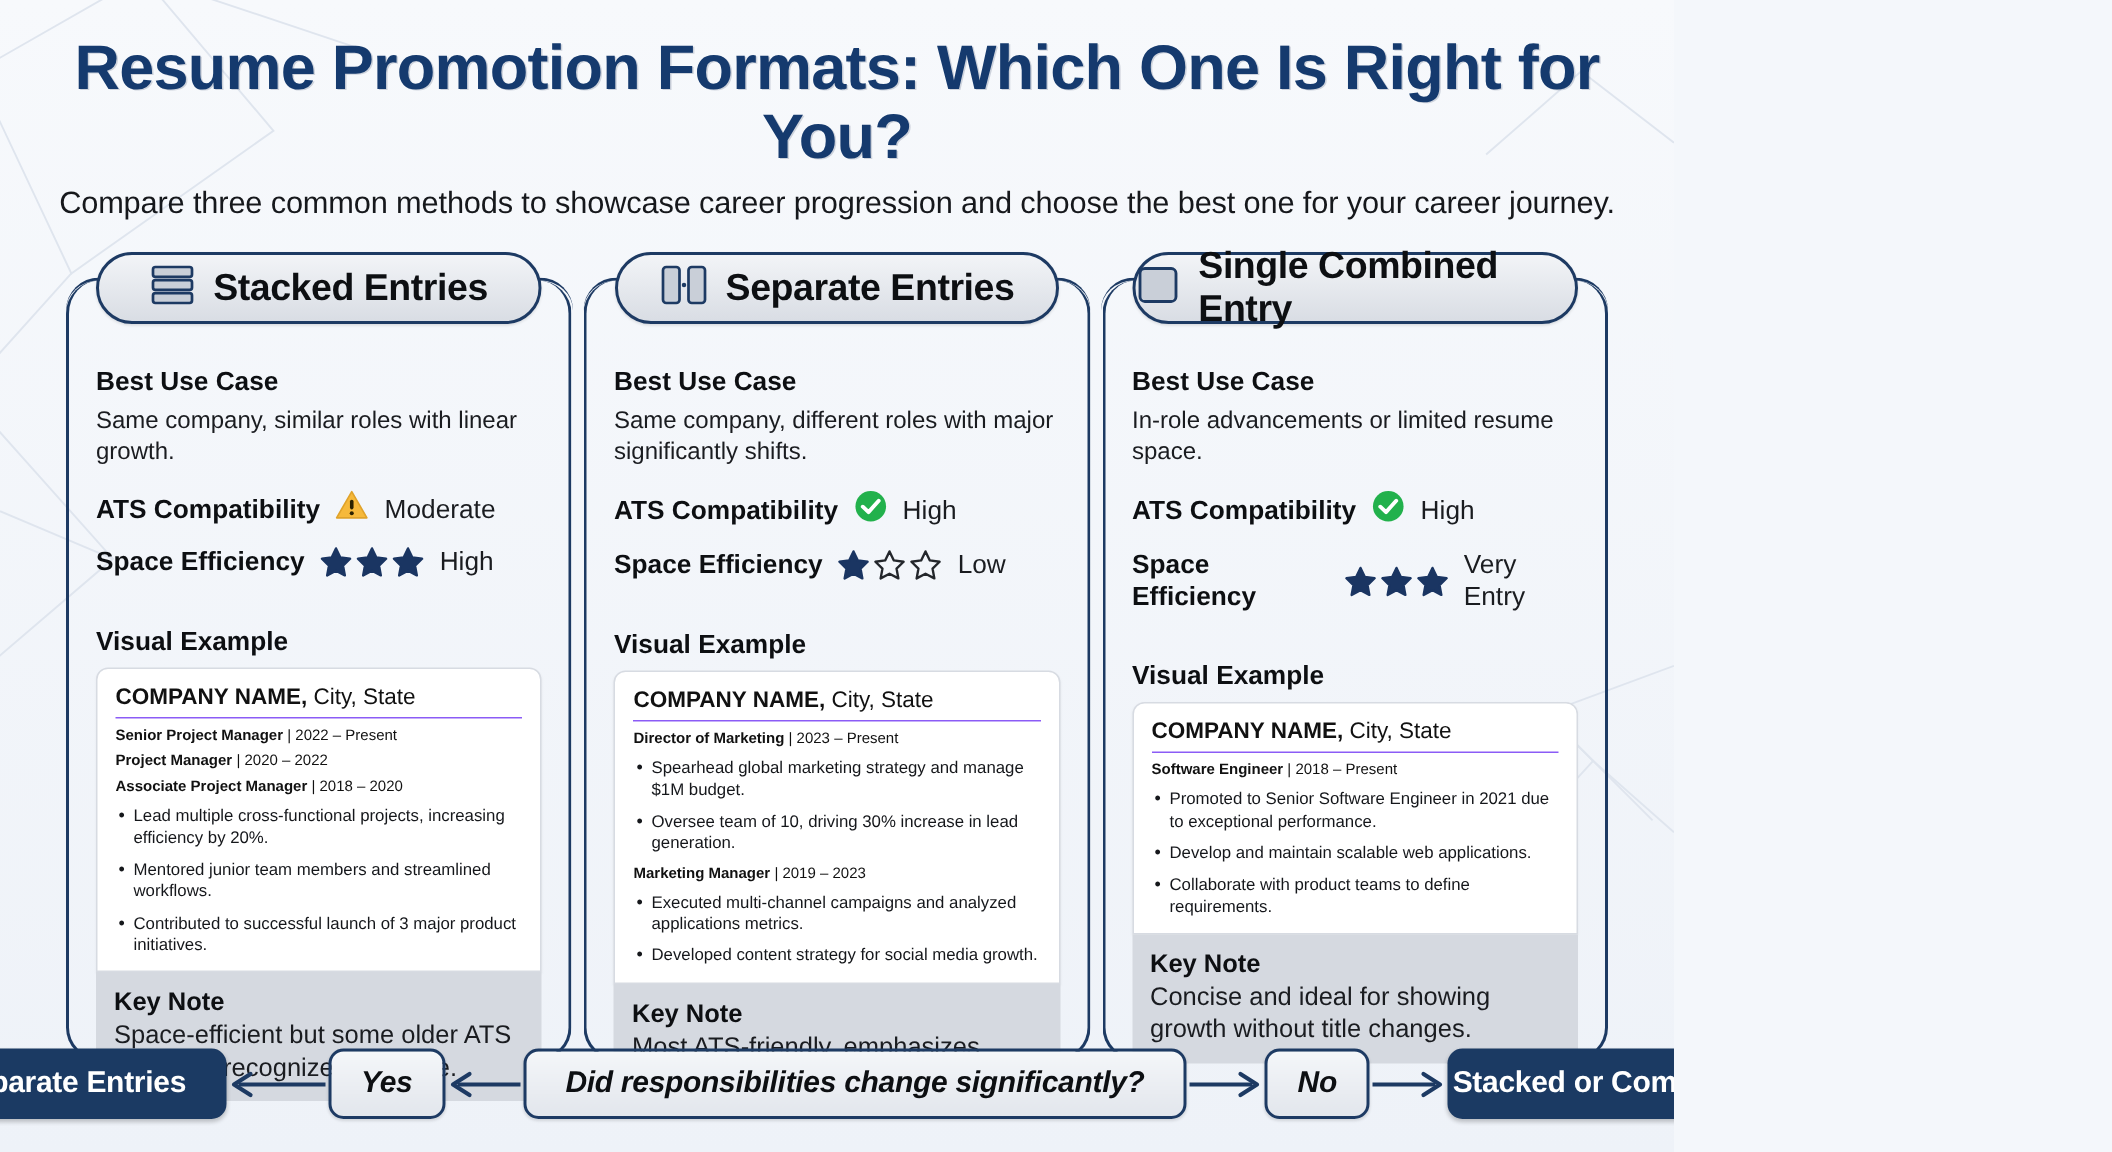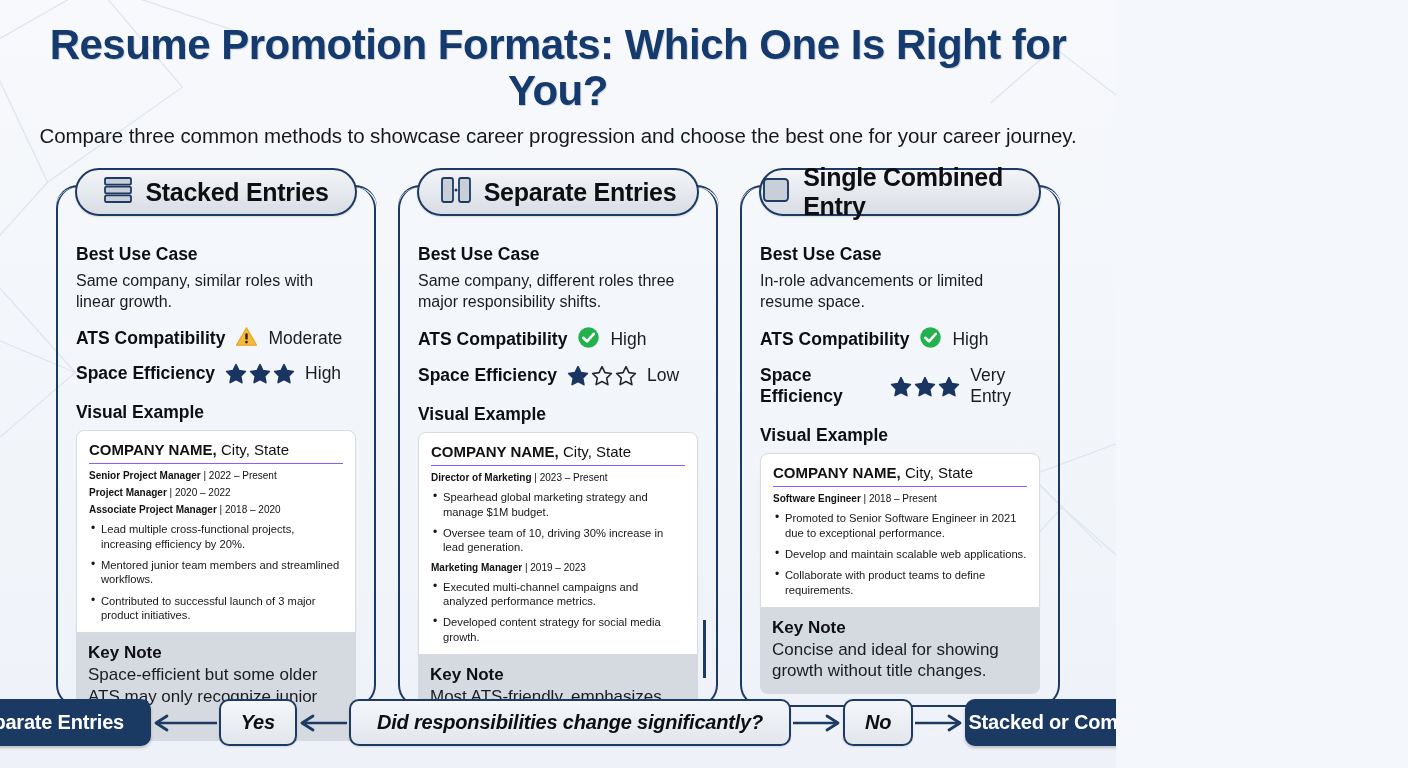--- a/index.html
+++ b/index.html
@@ -26,22 +26,22 @@
     text-shadow: 1px 1px 0 rgba(20,40,80,.18);
   }
   .subtitle {
     margin-top: 10px; font-size: 20.5px; color: #16181c; font-weight: 400;
     letter-spacing: -0.1px;
   }
 
   
   .columns {
     position: relative; z-index: 2;
-    display: flex; gap: 22px;
-    padding: 0 56px; margin-top: 20px;
+    display: flex; gap: 8px;
+    padding: 0 44px; margin-top: 20px;
     align-items: flex-start;
   }
   .col { position: relative; flex: 1 1 0; }
   .col-frame {
     position: absolute; left: 0; right: 0; top: 19px; height: 520px;
     border: 2.5px solid #1d3a63; border-radius: 22px;
     border-top: none;
     z-index: 0;
   }
   .col-frame::before, .col-frame::after {
@@ -66,21 +66,21 @@
   .col-body { position: relative; z-index: 2; padding: 28px 20px 0 20px; }
 
   .field { margin-bottom: 14px; }
   .field-head { font-size: 17.5px; font-weight: 700; color: #0d0f12; }
   .field-text { font-size: 16px; color: #1a1c20; line-height: 1.28; margin-top: 6px; }
   .inline-row { display: flex; align-items: center; gap: 10px; margin-bottom: 12px; }
   .inline-row .lbl { font-size: 17.5px; font-weight: 700; color: #0d0f12; }
   .inline-row .val { font-size: 17.5px; color: #1a1c20; }
   .stars { display: flex; gap: 2px; align-items: center; }
 
-  .section-head { font-size: 17.5px; font-weight: 700; color: #0d0f12; margin: 18px 0 7px; }
+  .section-head { font-size: 17.5px; font-weight: 700; color: #0d0f12; margin: 32px 0 7px; }
 
   .resume {
     background: #ffffff; border: 1px solid #d7dbe2; border-radius: 8px 8px 0 0;
     padding: 10px 12px 10px 12px;
     box-shadow: 0 1px 2px rgba(0,0,0,.05);
   }
   .resume-company { font-size: 15px; color: #111; padding-bottom: 5px; border-bottom: 1px solid #8b5cf6; }
   .resume-company b { font-weight: 700; }
   .resume-role { font-size: 10px; font-weight: 700; color: #111; margin-top: 6px; }
   .resume-role span.n { font-weight: 400; }
@@ -243,21 +243,21 @@
             <rect x="19" y="2" width="11" height="24" rx="2.2" fill="#c9cfd8" stroke="#1d3a63" stroke-width="1.8"></rect>
             <circle cx="16" cy="14" r="1.5" fill="#1d3a63"></circle>
           </svg>
         </span>
         <span class="pill-label">Separate Entries</span>
       </div>
 
       <div class="col-body">
         <div class="field">
           <div class="field-head">Best Use Case</div>
-          <div class="field-text">Same company, different roles three major responsibility shifts.</div>
+          <div class="field-text">Same company, different roles with major significantly shifts.</div>
         </div>
 
         <div class="inline-row">
           <span class="lbl">ATS Compatibility</span>
           <span>
             <svg width="23" height="23" viewBox="0 0 23 23">
               <circle cx="11.5" cy="11.5" r="10.2" fill="#22b14c"></circle>
               <path d="M6.2 11.8 L10 15.4 L16.8 7.8" fill="none" stroke="#fff" stroke-width="2.6" stroke-linecap="round" stroke-linejoin="round"></path>
             </svg>
           </span>
@@ -290,21 +290,21 @@
               <div class="role-block">
                 <div class="resume-role">Director of Marketing <span class="n">| 2023 – Present</span></div>
                 <ul class="resume-bul">
                   <li>Spearhead global marketing strategy and manage $1M budget.</li>
                   <li>Oversee team of 10, driving 30% increase in lead generation.</li>
                 </ul>
               </div>
               <div class="role-block">
                 <div class="resume-role">Marketing Manager <span class="n">| 2019 – 2023</span></div>
                 <ul class="resume-bul">
-                  <li>Executed multi-channel campaigns and analyzed performance metrics.</li>
+                  <li>Executed multi-channel campaigns and analyzed applications metrics.</li>
                   <li>Developed content strategy for social media growth.</li>
                 </ul>
               </div>
             </div>
         </div>
 
         <div class="keynote">
           <div class="keynote-head">Key Note</div>
           <div class="keynote-text">Most ATS-friendly, emphasizes distinct achievements.</div>
         </div>

